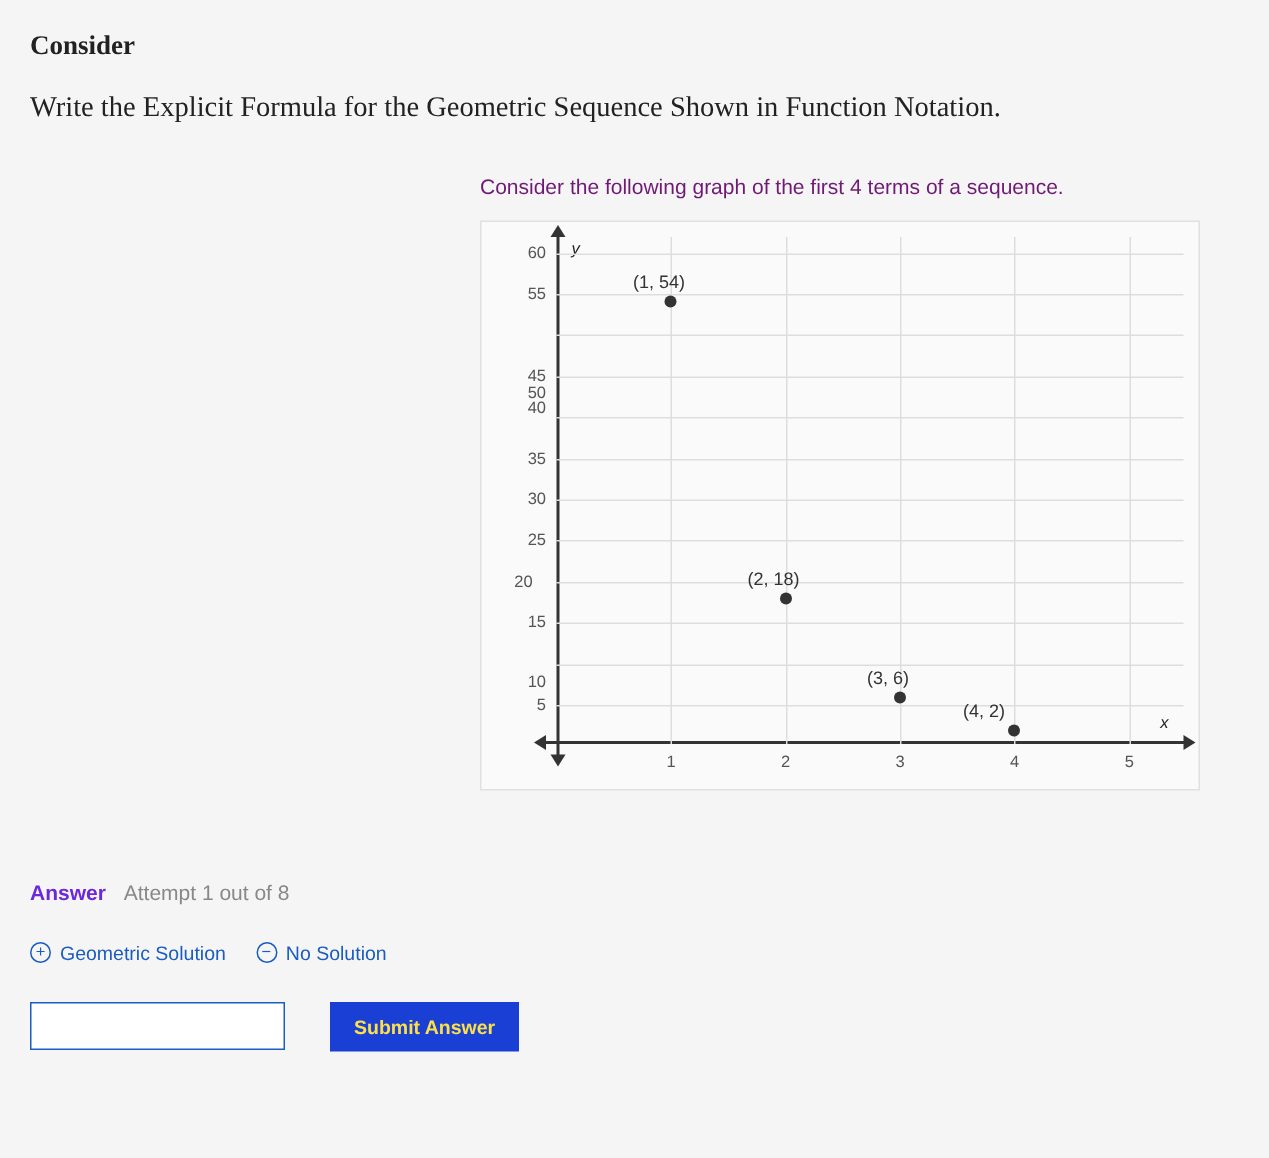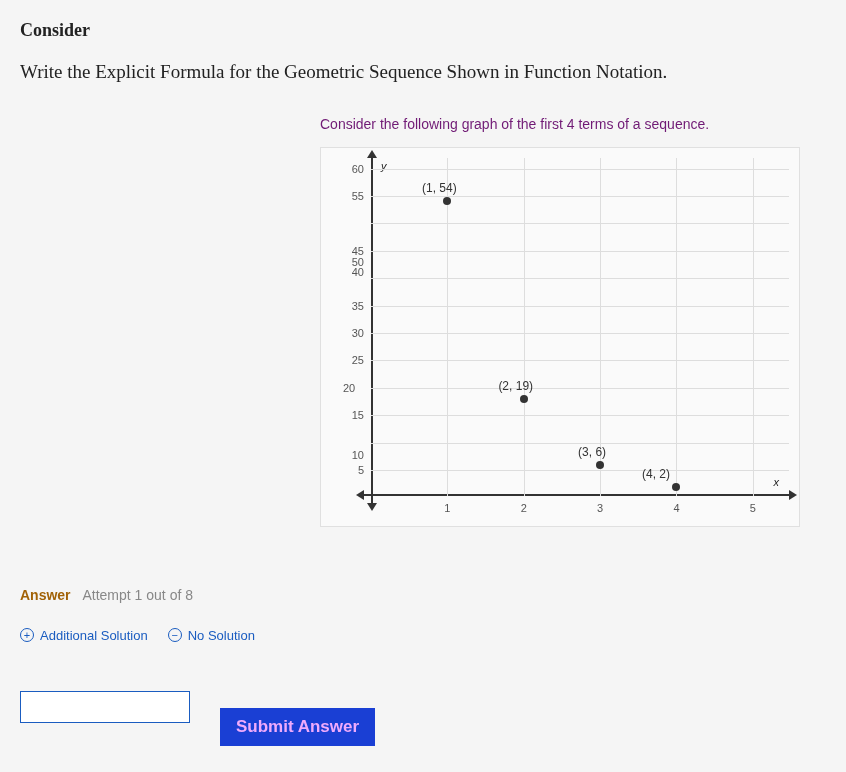--- a/index.html
+++ b/index.html
@@ -76,44 +76,44 @@
     }
     .point-label {
       position: absolute; font-size: 12px; color: #333;
       transform: translate(-50%, -100%); white-space: nowrap;
     }
     .answer-section {
       margin-top: 60px;
       font-family: Arial, sans-serif;
     }
     .answer-header { font-size: 14px; margin-bottom: 25px; }
-    .answer-header .bold { font-weight: bold; color: #a16207; }
+    .answer-header .bold { font-weight: bold; color: #6d28d9; }
     .answer-header .attempt { color: #888; margin-left: 8px; }
     .solution-row {
       display: flex; gap: 20px; margin-bottom: 25px;
       font-size: 13px; align-items: center;
     }
     .solution-btn {
       display: flex; align-items: center; gap: 6px;
       color: #1a5cc0; cursor: pointer;
     }
     .solution-btn .circ {
       width: 14px; height: 14px; border: 1.5px solid #1a5cc0;
       border-radius: 50%; display: flex; align-items: center;
       justify-content: center; font-size: 11px; line-height: 1;
     }
     .input-row { display: flex; gap: 30px; align-items: center; }
     .answer-input {
       width: 170px; height: 32px; border: 1.5px solid #1a5cc0;
       padding: 4px 8px; font-size: 14px; background: #fff;
     }
     .submit-btn {
-      background: #1a3fd4; color: #f0abfc; border: none;
-      padding: 9px 16px; font-size: 17px; font-weight: bold;
-      cursor: pointer; font-family: Arial, sans-serif; margin-top: 40px;
+      background: #1a3fd4; color: #fde047; border: none;
+      padding: 9px 16px; font-size: 13px; font-weight: bold;
+      cursor: pointer; font-family: Arial, sans-serif;
     }
   </style>
 </head>
 <body>
 
 <div class="question-label">Consider</div>
 <div class="prompt">Write the Explicit Formula for the Geometric Sequence Shown in Function Notation.</div>
 
 <div class="graph-section">
   <div class="graph-caption">
@@ -158,37 +158,37 @@
       <div class="tick-label-x" style="left: 202.727px;">2</div>
       <div class="grid-line-v" style="left: 279.091px;"></div>
       <div class="tick-label-x" style="left: 279.091px;">3</div>
       <div class="grid-line-v" style="left: 355.455px;"></div>
       <div class="tick-label-x" style="left: 355.455px;">4</div>
       <div class="grid-line-v" style="left: 431.818px;"></div>
       <div class="tick-label-x" style="left: 431.818px;">5</div>
       <div class="point" style="left: 126.364px; top: 53.871px;"></div>
       <div class="point-label" style="left: 118.364px; top: 47.871px;">(1, 54)</div>
       <div class="point" style="left: 202.727px; top: 251.29px;"></div>
-      <div class="point-label" style="left: 194.727px; top: 245.29px;">(2, 19)</div>
+      <div class="point-label" style="left: 194.727px; top: 245.29px;">(2, 18)</div>
       <div class="point" style="left: 279.091px; top: 317.097px;"></div>
       <div class="point-label" style="left: 271.091px; top: 311.097px;">(3, 6)</div>
       <div class="point" style="left: 355.455px; top: 339.032px;"></div>
       <div class="point-label" style="left: 335px; top: 333.032px;">(4, 2)</div>
     </div>
 </div>
 
 <div class="answer-section">
   <div class="answer-header">
     <span class="bold">Answer</span>
     <span class="attempt">Attempt 1 out of 8</span>
   </div>
   <div class="solution-row">
     <div class="solution-btn">
       <span class="circ">+</span>
-      <span>Additional Solution</span>
+      <span>Geometric Solution</span>
     </div>
     <div class="solution-btn">
       <span class="circ">−</span>
       <span>No Solution</span>
     </div>
   </div>
   <div class="input-row">
     <input class="answer-input" type="text" style="">
     <button class="submit-btn">Submit Answer</button>
   </div>

